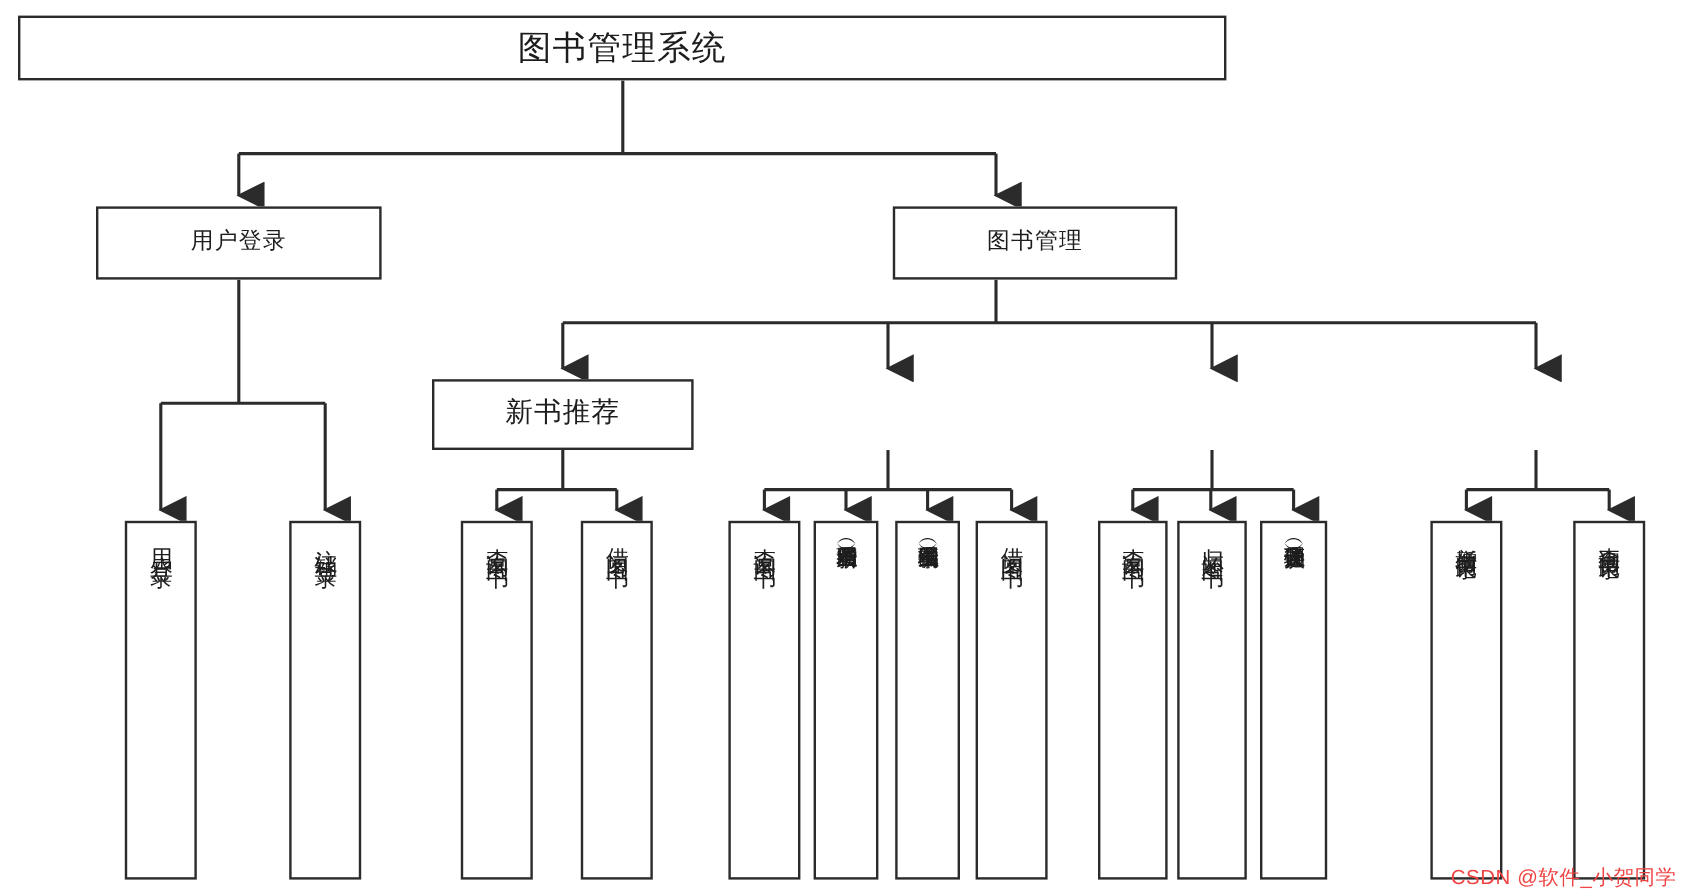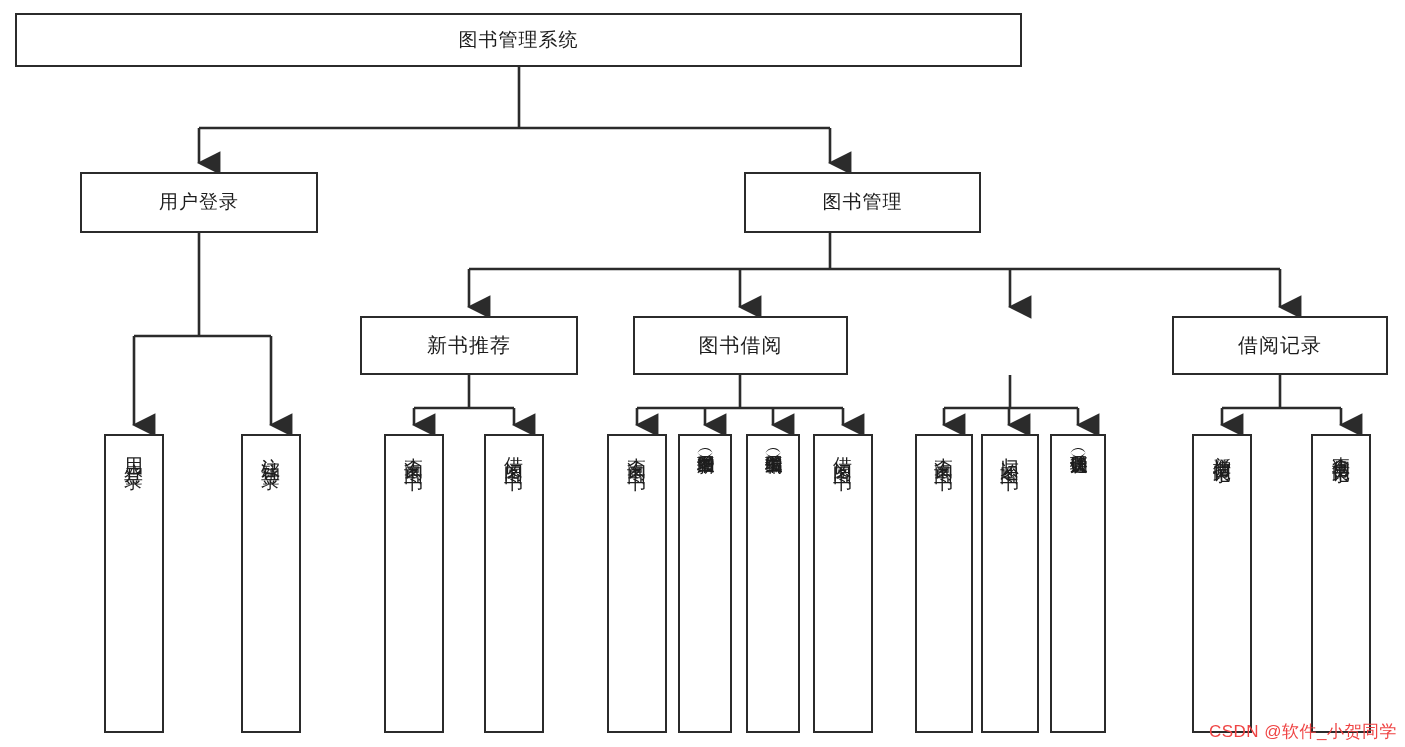--- a/index.html
+++ b/index.html
@@ -28,30 +28,31 @@
     box-sizing:border-box;
     background:#ffffff;
     border:2.5px solid #2b2b2b;
     display:flex;
     align-items:center;
     justify-content:center;
     color:#1d1d1d;
     line-height:1.18;
   }
   .node.root{
-    font-size:19px;
+    font-size:28px;
     letter-spacing:1px;
   }
   .node.lvl2{
     font-size:19px;
     letter-spacing:1px;
   }
   .node.lvl3{
-    font-size:20px;
+    font-size:23px;
     letter-spacing:1px;
+    font-family:Liberation Mono, monospace;
   }
   
   .node.leaf{
     font-size:19px;
     align-items:flex-start;
     padding-top:6px;
   }
   .node.leaf .vtext{
     writing-mode:vertical-rl;
     text-orientation:upright;
@@ -140,26 +141,20 @@
   <div class="node lvl2" style="left:80px;top:172px;width:238px;height:61px;">
     <span>用户登录</span>
   </div>
   <div class="node lvl2" style="left:712px;top:172px;width:237px;height:61px;margin-left:32px;">
     <span>图书管理</span>
   </div>
 
   <div class="node lvl3" style="left:360px;top:316px;width:218px;height:59px;">
     <span>新书推荐</span>
   </div>
-  <div class="node lvl3" style="left:633px;top:316px;width:215px;height:59px;">
-    <span>图书借阅</span>
-  </div>
-  <div class="node lvl3" style="left:1172px;top:316px;width:216px;height:59px;">
-    <span>借阅记录</span>
-  </div>
 
   <div class="node leaf" style="left:104px;top:434px;width:60px;height:299px;">
     <span class="vtext">用户登录</span>
   </div>
   <div class="node leaf" style="left:241px;top:434px;width:60px;height:299px;">
     <span class="vtext">注销登录</span>
   </div>
 
   <div class="node leaf" style="left:384px;top:434px;width:60px;height:299px;">
     <span class="vtext">查询图书</span>

